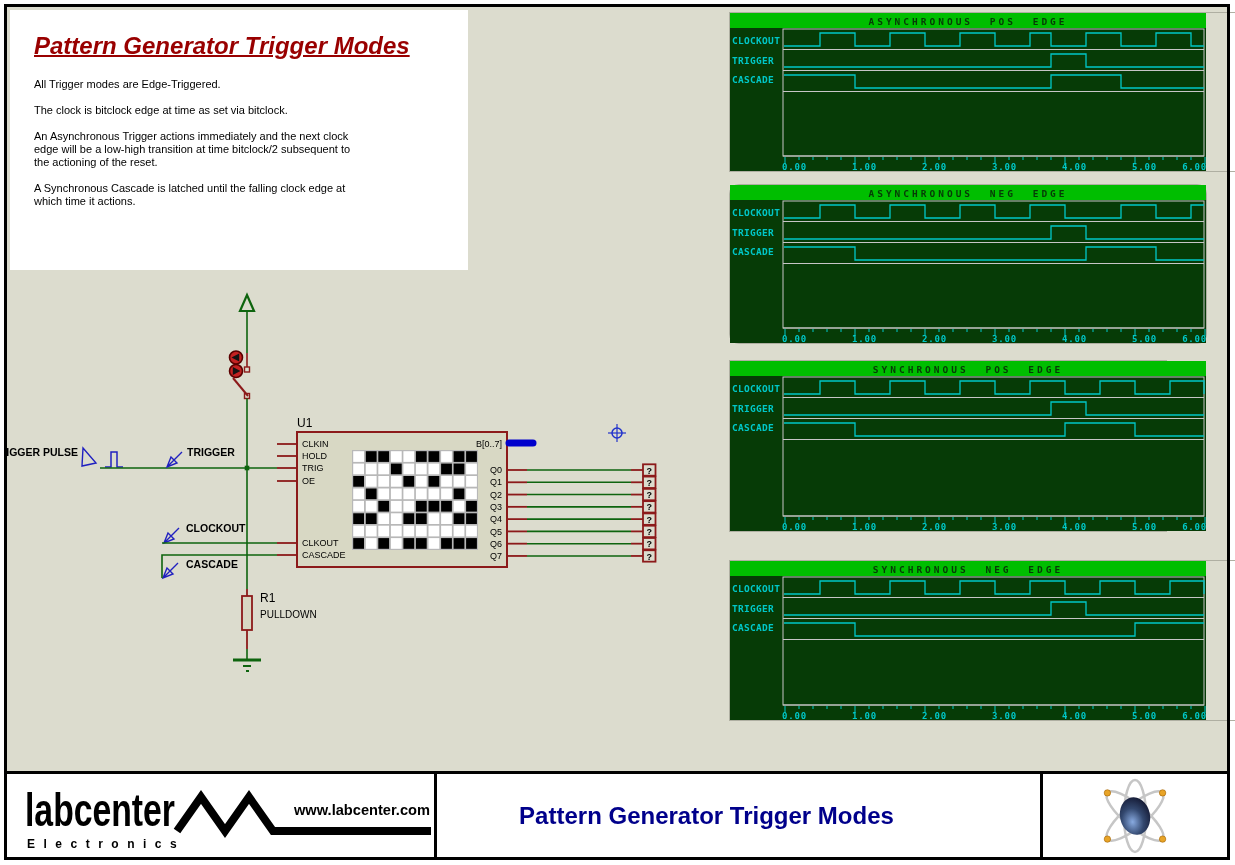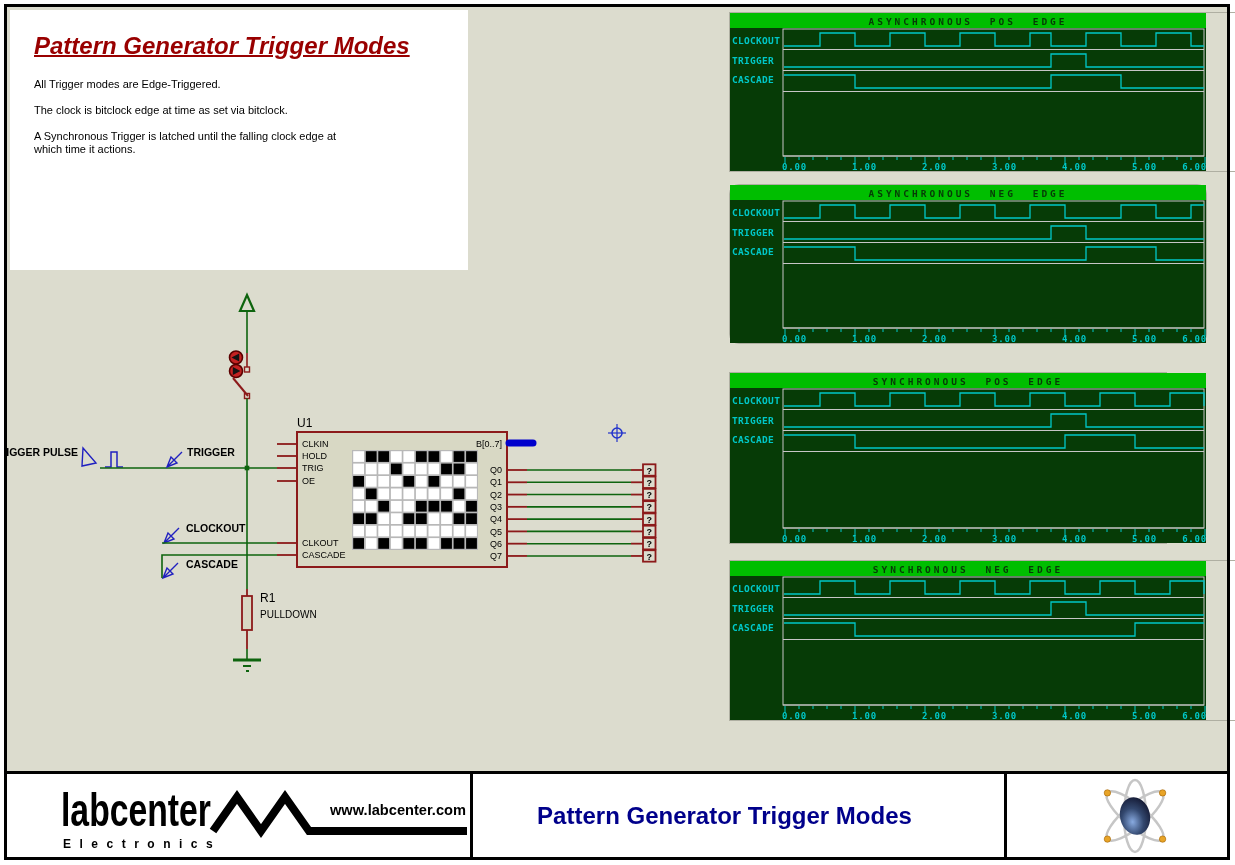--- a/index.html
+++ b/index.html
@@ -21,38 +21,39 @@
   .slabel  { font-size:10.5px; font-weight:bold; fill:#2020C0; }
   .partlbl { font-size:10px; }
 
   
   .graph { position:absolute; z-index:2; border:1px solid #AFAFA2; }
   .graph svg { display:block; }
   .graph text { font-family:"DejaVu Sans Mono",monospace; }
 
   
   .footer { position:absolute; left:7px; top:771px; width:1220px; height:87px; background:#FFFFFF; border-top:3px solid #000; display:flex; z-index:3; }
-  .f-cell { height:100%;margin-left:36px; }
+  .f-cell { height:100%; }
   .f-left { width:430px; border-right:3px solid #000; position:relative; }
   .f-mid  { flex:1; border-right:3px solid #000; display:flex; align-items:center; justify-content:center; }
   .f-mid h2 { font-size:24px; font-weight:bold; color:#00008B; margin-right:64px; }
   .f-right { width:184px; display:flex; align-items:center; justify-content:center; }
   .f-left svg text { font-family:"Liberation Sans",sans-serif; fill:#000; font-weight:bold; }
 </style>
 </head>
 <body>
 
 <div class="page">
   <div class="sheet-bg"></div>
 
   <div class="notebox">
     <h1>Pattern Generator Trigger Modes</h1>
     <p>All Trigger modes are Edge-Triggered.</p>
     <p>The clock is bitclock edge at time as set via bitclock.</p>
-    <p>A Synchronous Trigger is latched until the falling clock edge at which time it actions.</p>
+    <p>An Asynchronous Trigger actions immediately and the next clock edge will be a low-high transition at time bitclock/2 subsequent to the actioning of the reset.</p>
+    <p>A Synchronous Cascade is latched until the falling clock edge at which time it actions.</p>
   </div>
 
   <svg id="schematic" width="723" height="495" viewBox="7 280 723 495">
 
     <g>
       <path d="M240,311 L247,295 L254,311 Z" fill="none" stroke="#0E640E" stroke-width="2.2"></path>
       <line x1="247" y1="311" x2="247" y2="353" stroke="#0E640E" stroke-width="1.6"></line>
     </g>
 
     <g>
@@ -376,21 +377,21 @@
         <line x1="475" y1="144" x2="475" y2="151" stroke="#00C8C8" stroke-width="1"></line>
         <text x="52" y="156.5" text-anchor="start" fill="#00C8C8" font-size="9px" font-weight="bold" letter-spacing="0.8">0.00</text>
         <text x="122" y="156.5" text-anchor="start" fill="#00C8C8" font-size="9px" font-weight="bold" letter-spacing="0.8">1.00</text>
         <text x="192" y="156.5" text-anchor="start" fill="#00C8C8" font-size="9px" font-weight="bold" letter-spacing="0.8">2.00</text>
         <text x="262" y="156.5" text-anchor="start" fill="#00C8C8" font-size="9px" font-weight="bold" letter-spacing="0.8">3.00</text>
         <text x="332" y="156.5" text-anchor="start" fill="#00C8C8" font-size="9px" font-weight="bold" letter-spacing="0.8">4.00</text>
         <text x="402" y="156.5" text-anchor="start" fill="#00C8C8" font-size="9px" font-weight="bold" letter-spacing="0.8">5.00</text>
         <text x="477" y="156.5" text-anchor="end" fill="#00C8C8" font-size="9px" font-weight="bold" letter-spacing="0.8">6.00</text>
       </svg>
     </div>
-  <div class="graph" style="left:729px; top:372px; width:438px; height:172px;text-align:center;">
+  <div class="graph" style="left:729px; top:360px; width:438px; height:172px;text-align:center;">
       <svg width="476" height="170">
         <rect x="0" y="0" width="476" height="170" fill="#063B06"></rect>
         <rect x="0" y="0" width="476" height="15" fill="#00BE00"></rect>
         <text x="238" y="11.5" text-anchor="middle" fill="#063B06" font-size="9.5px" font-weight="bold" letter-spacing="3" word-spacing="8">SYNCHRONOUS POS EDGE</text>
         <rect x="53" y="16" width="421" height="139" fill="none" stroke="#C6C6C6" stroke-width="1"></rect>
         <line x1="53" y1="36.5" x2="474" y2="36.5" stroke="#C6C6C6" stroke-width="1"></line>
         <text x="2" y="31" fill="#00C8C8" font-size="9.5px" font-weight="bold" letter-spacing="0.3">CLOCKOUT</text>
         <path d="M54,33L90.0,33L90.0,20L125.0,20L125.0,33L160.0,33L160.0,20L195.0,20L195.0,33L230.0,33L230.0,20L265.0,20L265.0,33L300.0,33L300.0,20L335.0,20L335.0,33L370.0,33L370.0,20L405.0,20L405.0,33L440.0,33L440.0,20L474.0,20L474.0,33L474,33" fill="none" stroke="#00C8C8" stroke-width="1.3"></path>
         <line x1="53" y1="57.5" x2="474" y2="57.5" stroke="#C6C6C6" stroke-width="1"></line>
         <text x="2" y="51" fill="#00C8C8" font-size="9.5px" font-weight="bold" letter-spacing="0.3">TRIGGER</text>

